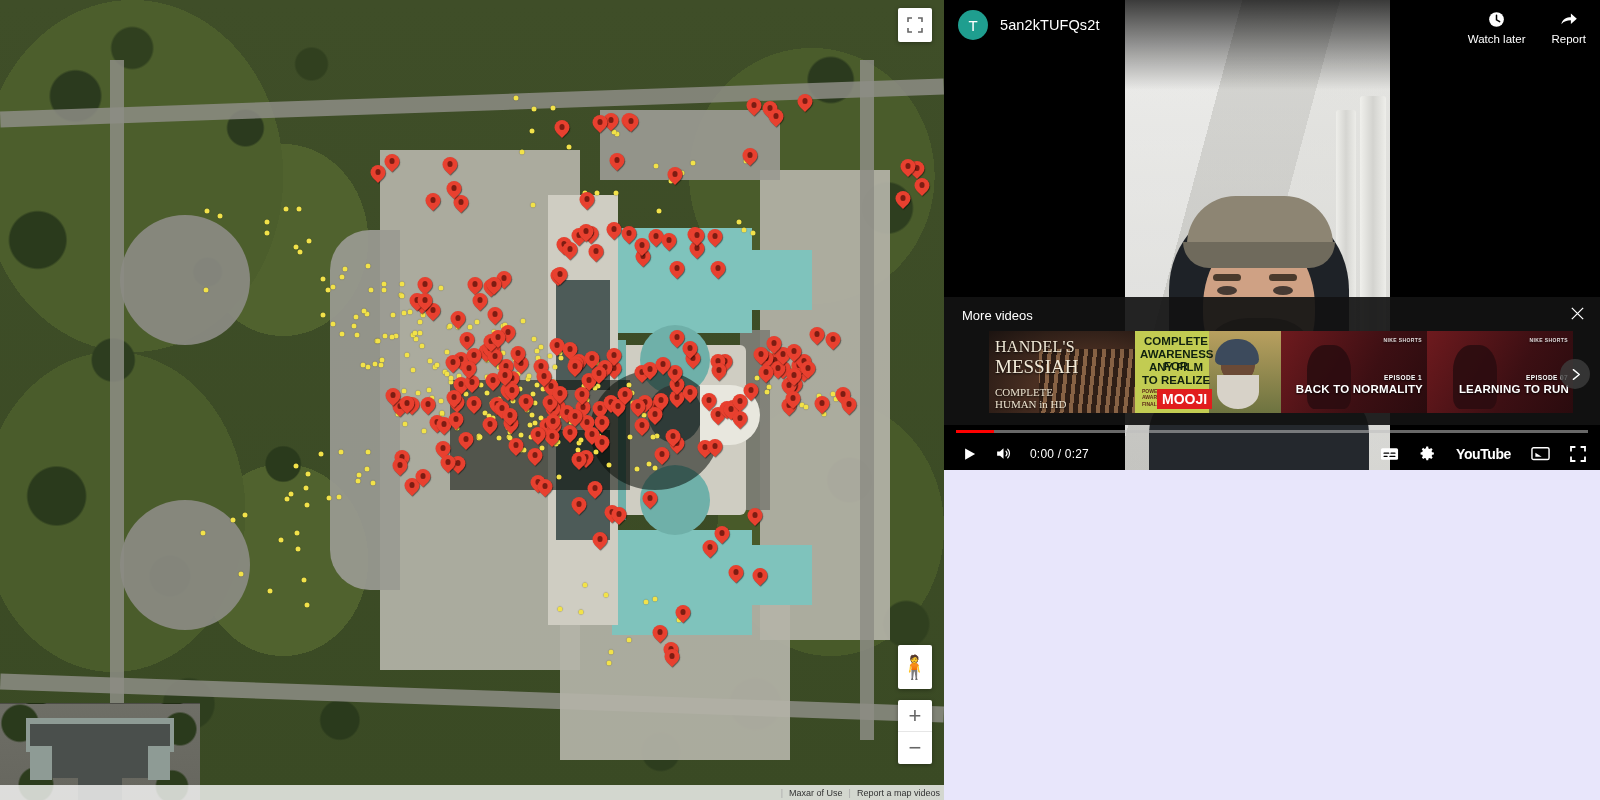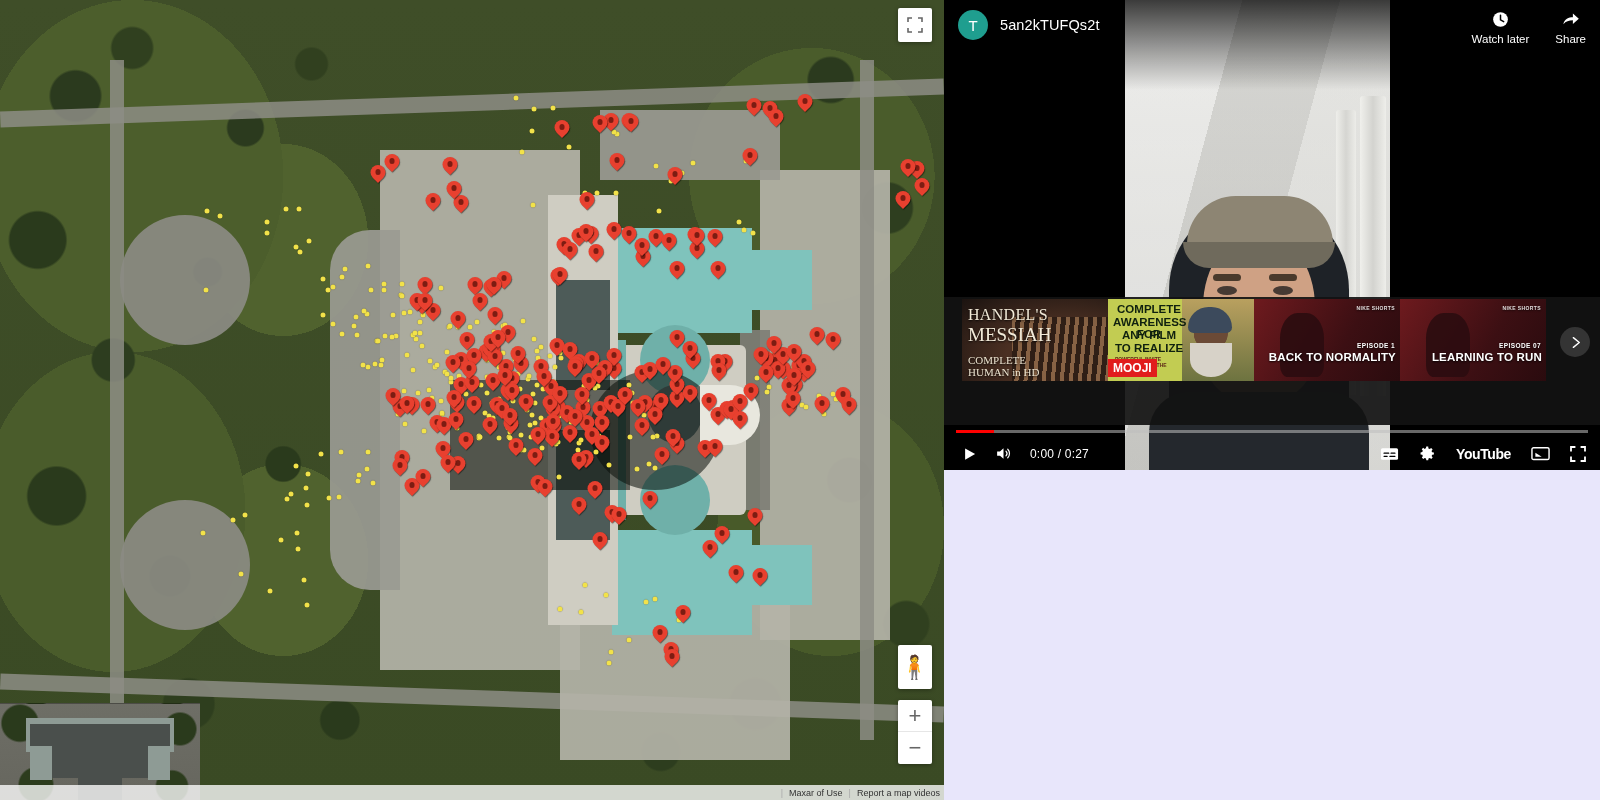--- a/index.html
+++ b/index.html
@@ -235,21 +235,21 @@
     position: absolute; left: 0; right: 0; top: 297px; height: 128px;
     background: rgba(18,18,18,.92);
   }
   #more-videos-head {
     display: flex; align-items: center; justify-content: space-between;
     padding: 8px 14px 4px 18px;
   }
   #more-videos-label { color: #fff; font-size: 13px; }
   #more-videos-close { color: #fff; cursor: pointer; line-height: 1; }
   #thumb-row {
-    display: flex; padding: 2px 0 0 18px; position: relative;
+    display: flex; padding: 2px 0 0 18px; position: relative; justify-content: center;
   }
   .thumb {
     width: 146px; height: 82px; flex: none; position: relative;
     overflow: hidden; cursor: pointer; background: #111;
   }
   .thumb .t-txt {
     position: absolute; color: #fff; font-weight: bold; line-height: 1.02;
     text-shadow: 0 1px 2px rgba(0,0,0,.85);
   }
   
@@ -274,22 +274,22 @@
   .thumb.t2 .hat { position:absolute; right:22px; top:8px; width:44px; height:26px;
     background:#3c4a5c; border-radius: 22px 22px 6px 6px; }
   .thumb.t2 .beard2 { position:absolute; right:22px; top:44px; width:42px; height:34px;
     background:#d7d2c8; border-radius: 0 0 50% 50%; }
   .thumb.t2 .tt { left: 5px; font-size: 11.5px; color:#10210f; text-shadow:none;
     text-align:center; width: 72px; }
   .thumb.t2 .s1 { top: 5px; } .thumb.t2 .s2 { top: 18px; }
   .thumb.t2 .s3 { top: 31px; } .thumb.t2 .s4 { top: 44px; }
   .thumb.t2 .sub { left: 7px; top: 57px; font-size: 5px; color:#5f2a18; width:60px;
     font-weight:bold; text-shadow:none; line-height:1.25; }
-  .thumb.t2 .badge { position:absolute; left: 0; bottom: 4px; background:#e11d1d;
-    color:#fff; font-size:12px; font-weight:bold; padding: 2px 5px; }
+  .thumb.t2 .badge { position:absolute; left: 22px; bottom: 4px; background:#e11d1d;
+    color:#fff; font-size:14px; font-weight:bold; padding: 2px 5px; }
   
   .thumb.t3, .thumb.t4 { background: linear-gradient(120deg,#6e1a1e 0%, #3c0f13 60%, #2a0b0e 100%); }
   .thumb.t3 .runner, .thumb.t4 .runner {
     position:absolute; left: 26px; top: 14px; width: 44px; height: 64px;
     background: #2b0c10; border-radius: 40% 40% 18% 18%; opacity:.9;
   }
   .thumb.t3 .ep, .thumb.t4 .ep { right: 5px; top: 44px; font-size: 6.5px; letter-spacing:.4px; }
   .thumb.t3 .nm, .thumb.t4 .nm { right: 4px; top: 53px; font-size: 11.5px; letter-spacing:.2px; }
   .thumb.t3 .brand, .thumb.t4 .brand { right: 5px; top: 7px; font-size: 5px; opacity:.85; letter-spacing:.4px;}
   #carousel-next {
@@ -916,26 +916,34 @@
             <svg width="19" height="19" viewBox="0 0 24 24">
               <circle cx="12" cy="12" r="9.3" fill="#fff"></circle>
               <path d="M12 6.6v5.9l4 2.2" stroke="#000" stroke-width="1.9" fill="none" stroke-linecap="round"></path>
             </svg>
             <span class="lbl">Watch later</span>
           </div>
           <div class="yt-action">
             <svg width="19" height="19" viewBox="0 0 24 24">
               <path d="M3 18c1-7 7-9 12-9V4.5L22.5 11 15 17.6V13c-5 0-9 1.3-12 5z" fill="#fff"></path>
             </svg>
-            <span class="lbl">Share</span>
+            <span class="lbl">Report</span>
           </div>
         </div>
       </div>
 
       <div id="more-videos">
+        <div id="more-videos-head">
+          <span id="more-videos-label">More videos</span>
+          <span id="more-videos-close">
+            <svg width="17" height="17" viewBox="0 0 24 24">
+              <path d="M4 4l16 16M20 4L4 20" stroke="#fff" stroke-width="1.8"></path>
+            </svg>
+          </span>
+        </div>
         <div id="thumb-row">
 
           <div class="thumb t1">
             <div class="crowd"></div>
             <div class="t-txt l1">HANDEL'S</div>
             <div class="t-txt l2">MESSIAH</div>
             <div class="t-txt l3">COMPLETE</div>
             <div class="t-txt l4">HUMAN in HD</div>
           </div>
 

